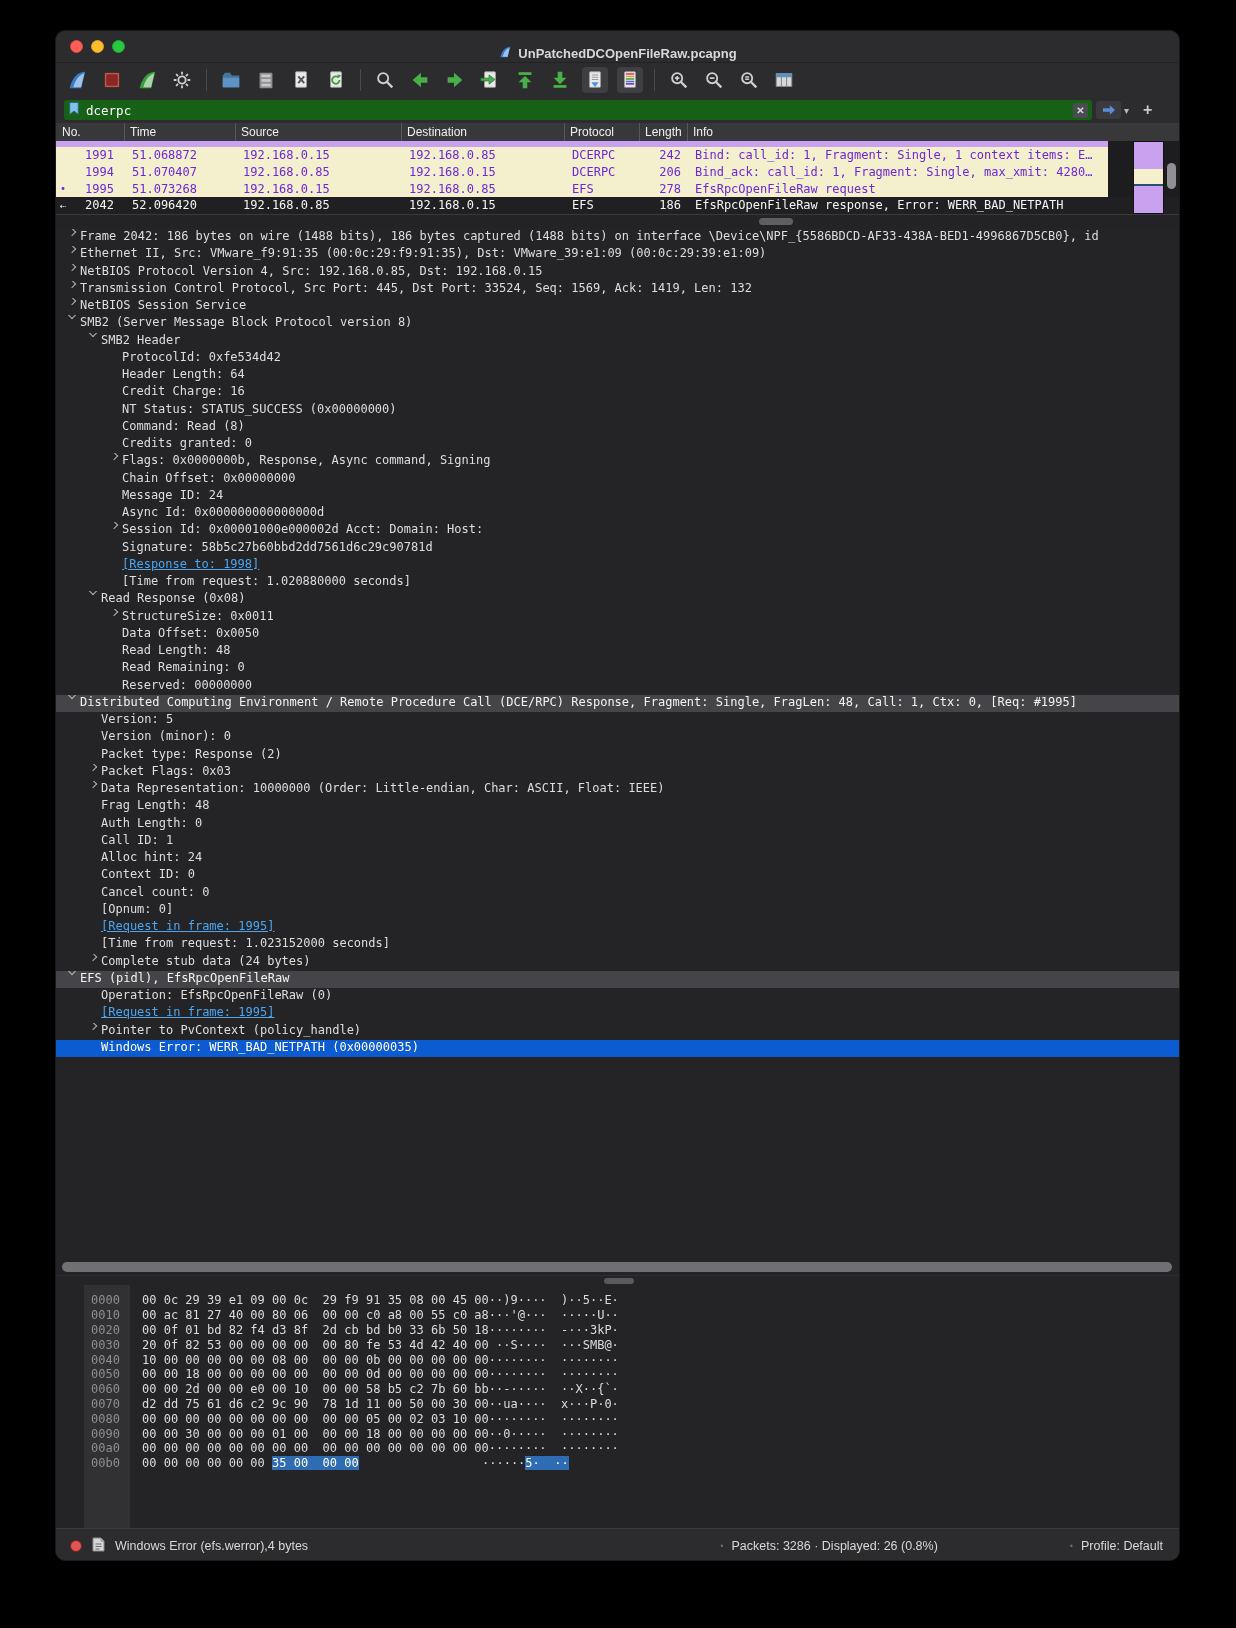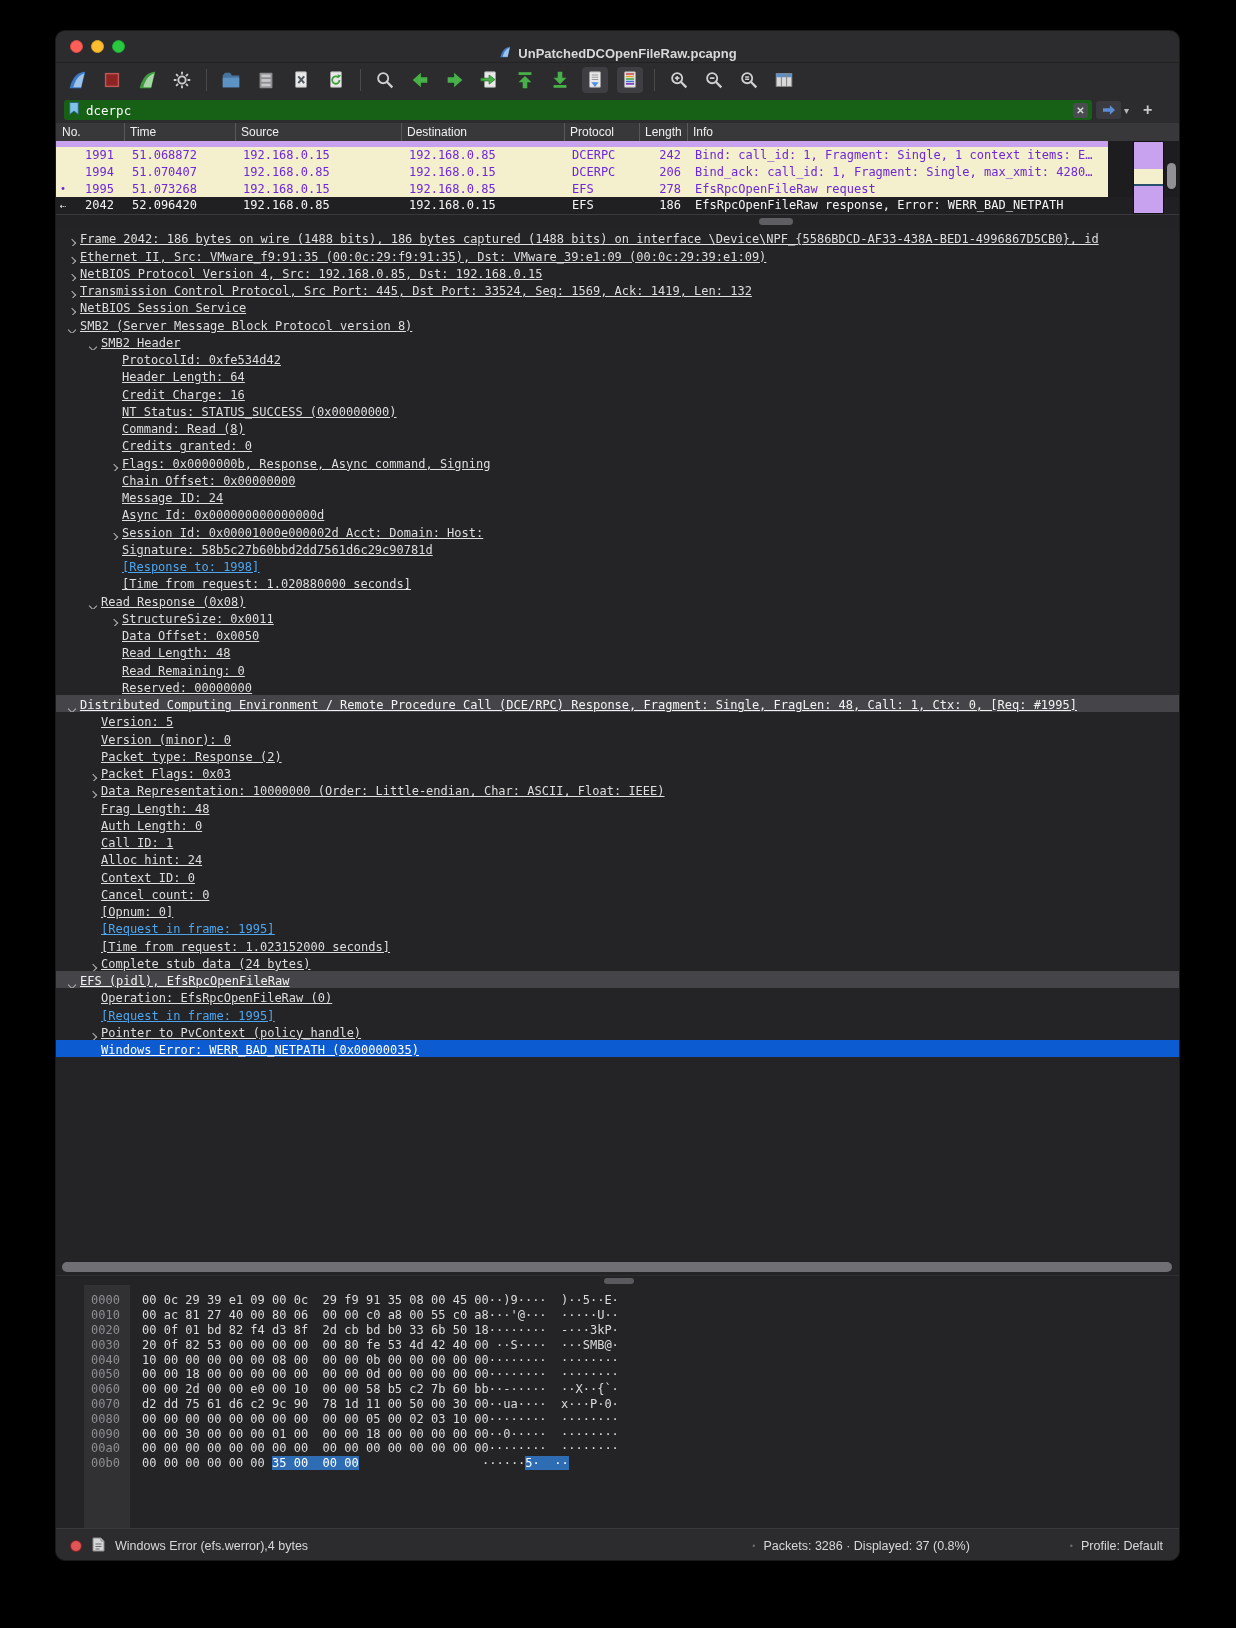--- a/index.html
+++ b/index.html
@@ -49,22 +49,22 @@
   .prow .c{padding-left:8px;overflow:hidden;white-space:nowrap;}
   .prow .c-len{text-align:right;padding-right:6px;}
   .prow .mark{font-size:10px;text-align:center;padding-left:2px;}
   .minimap{position:absolute;left:1077px;top:0;width:31px;height:73px;border:1px solid #111;}
   .mm-seg{width:100%;}
   .vpill{position:absolute;left:1111px;top:22px;width:9px;height:26px;background:#98989c;border-radius:4.5px;opacity:.95;}
   .plhscroll{height:13px;background:#232325;border-top:1px solid #3a3a3c;position:relative;flex:0 0 auto;}
   .plhthumb{position:absolute;left:703px;top:3px;width:34px;height:7px;background:#5f5f63;border-radius:3.5px;}
   
   .details{flex:0 0 1032px;background:#242426;overflow:hidden;position:relative;padding-top:2px;}
-  .drow{height:17.25px;display:flex;align-items:flex-end;white-space:nowrap;overflow:hidden;
-        font-family:"DejaVu Sans Mono",monospace;font-size:12px;color:#dedede;width:100%;text-decoration:underline;}
+  .drow{height:17.25px;display:flex;align-items:flex-start;white-space:nowrap;overflow:hidden;
+        font-family:"DejaVu Sans Mono",monospace;font-size:12px;color:#dedede;width:100%;}
   .drow.gray{background:#454549;color:#f2f2f2;}
   .drow.selected{background:#0c5bd0;color:#fff;}
   .dind{flex:0 0 auto;}
   .dexp{flex:0 0 16px;display:flex;align-items:center;justify-content:center;}
   .chev{width:6px;height:6px;border-right:1.6px solid #b4b4b4;border-bottom:1.6px solid #b4b4b4;display:inline-block;}
   .chev.r{transform:rotate(-45deg);}
   .chev.d{transform:rotate(45deg);margin-top:-3px;}
   .dlink{color:#4da6f0;text-decoration:underline;}
   .dhscroll{height:16px;background:#242426;position:relative;flex:0 0 auto;}
   .dhthumb{position:absolute;left:6px;top:3px;width:1110px;height:10px;background:#707074;border-radius:5px;}
@@ -74,21 +74,21 @@
   .hexpane{flex:0 0 243px;background:#242426;position:relative;padding-top:8px;overflow:hidden;margin-left:28px;}
   .hexgutter{position:absolute;left:0;top:0;width:46px;height:100%;background:#313134;}
   .hexrow{height:14.8px;display:flex;align-items:center;font-family:"DejaVu Sans Mono",monospace;
           font-size:12px;position:relative;}
   .hoff{flex:0 0 46px;padding-left:7px;color:#8e8e92;}
   .hbytes{flex:0 0 352px;padding-left:12px;color:#dcdcdc;white-space:pre;}
   .hascii{color:#dcdcdc;white-space:pre;}
   .hsel{background:#2e6cb4;color:#fff;}
   
   .statusbar{height:34px;background:#2c2c2e;border-top:1px solid #3a3a3c;display:flex;align-items:center;
-             padding:0 16px 0 14px;color:#d8d8d8;font-size:12.5px;flex:0 0 auto;}
+             padding:0 16px 0 14px;color:#d8d8d8;font-size:12.5px;flex:0 0 auto;gap:32px;}
   .expert{width:12px;height:12px;border-radius:50%;background:#e25555;border:1px solid #7e2020;}
   .stat-left{display:flex;align-items:center;gap:10px;}
   .sdot{color:#6a6a6e;font-size:9px;margin-right:8px;}
   .stat-packets{margin-left:auto;display:flex;align-items:center;}
   .stat-profile{margin-left:100px;display:flex;align-items:center;}
 </style>
 </head>
 <body>
 
 <div class="screen">
@@ -691,21 +691,21 @@
           <svg width="13" height="15" viewBox="0 0 13 15">
               <path d="M1 1 h8 l3 3 v10 H1 Z" fill="#d6d6d8" stroke="#8a8a8e"></path>
               <path d="M9 1 v3 h3" fill="none" stroke="#8a8a8e"></path>
               <path d="M3.5 7 h6 M3.5 9.5 h6 M3.5 12 h4" stroke="#6a6a6e" stroke-width="1"></path>
             </svg>
         </span>
         <span>Windows Error (efs.werror),4 bytes</span>
       </div>
       <div class="stat-packets">
         <span class="sdot">•</span>
-        <span>Packets: 3286 · Displayed: 37 (0.8%)</span>
+        <span>Packets: 3286 · Displayed: 26 (0.8%)</span>
       </div>
       <div class="stat-profile">
         <span class="sdot">•</span>
         <span>Profile: Default</span>
       </div>
     </div>
 
   </div>
 </div>
 

